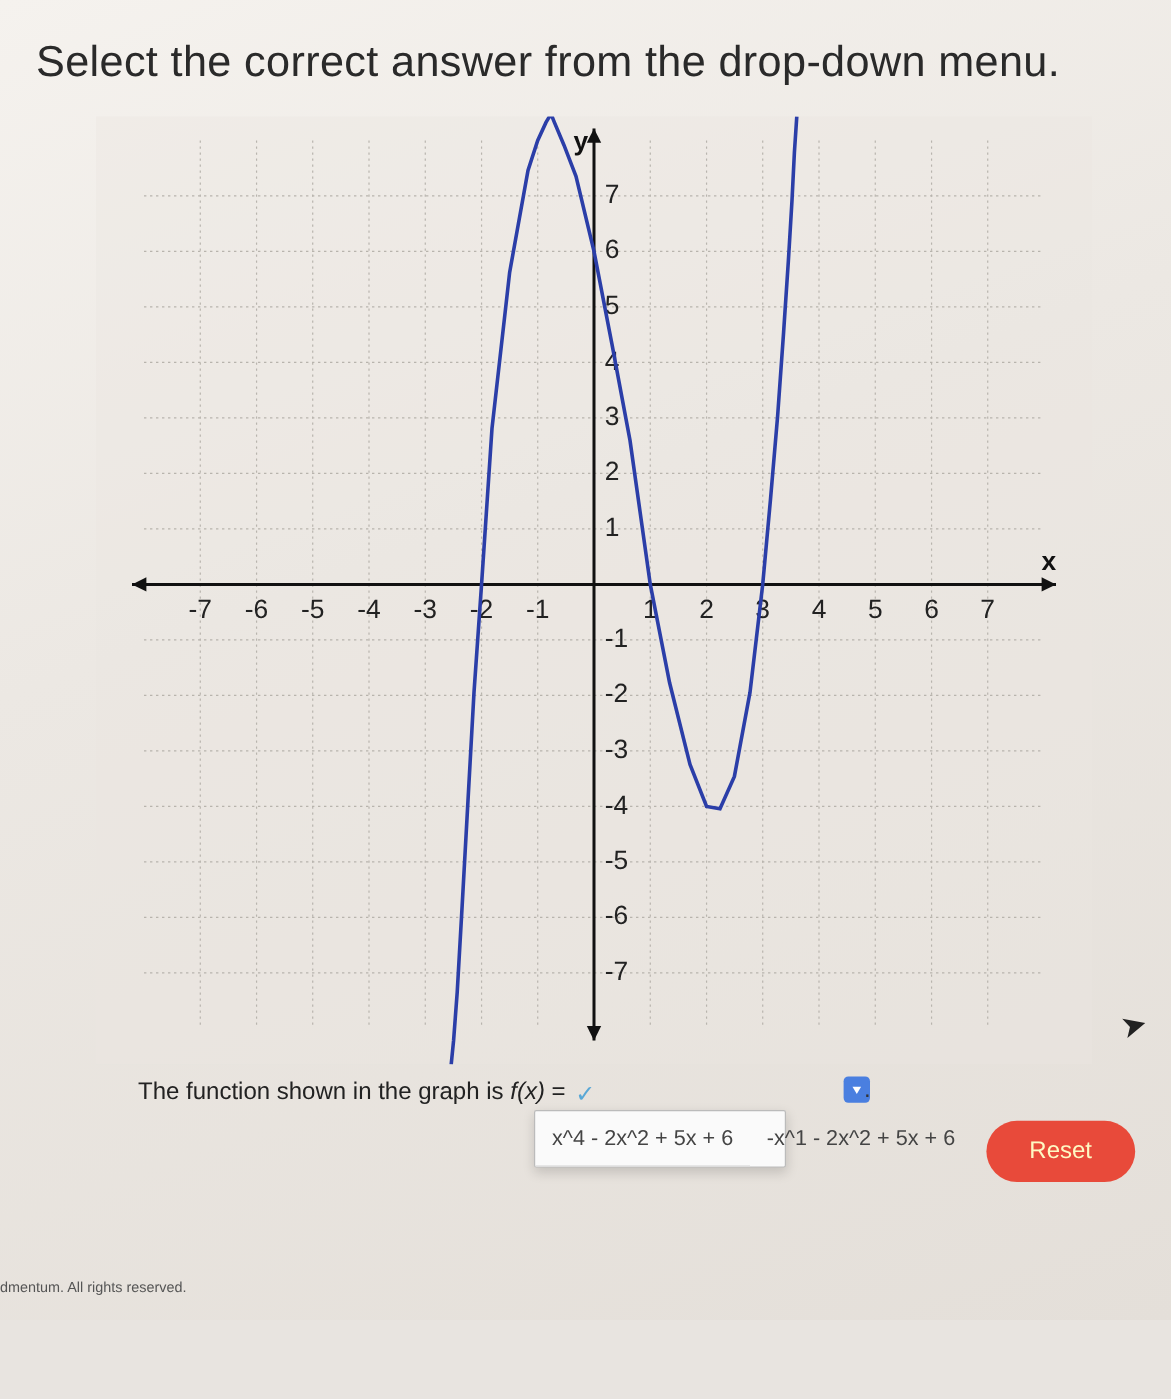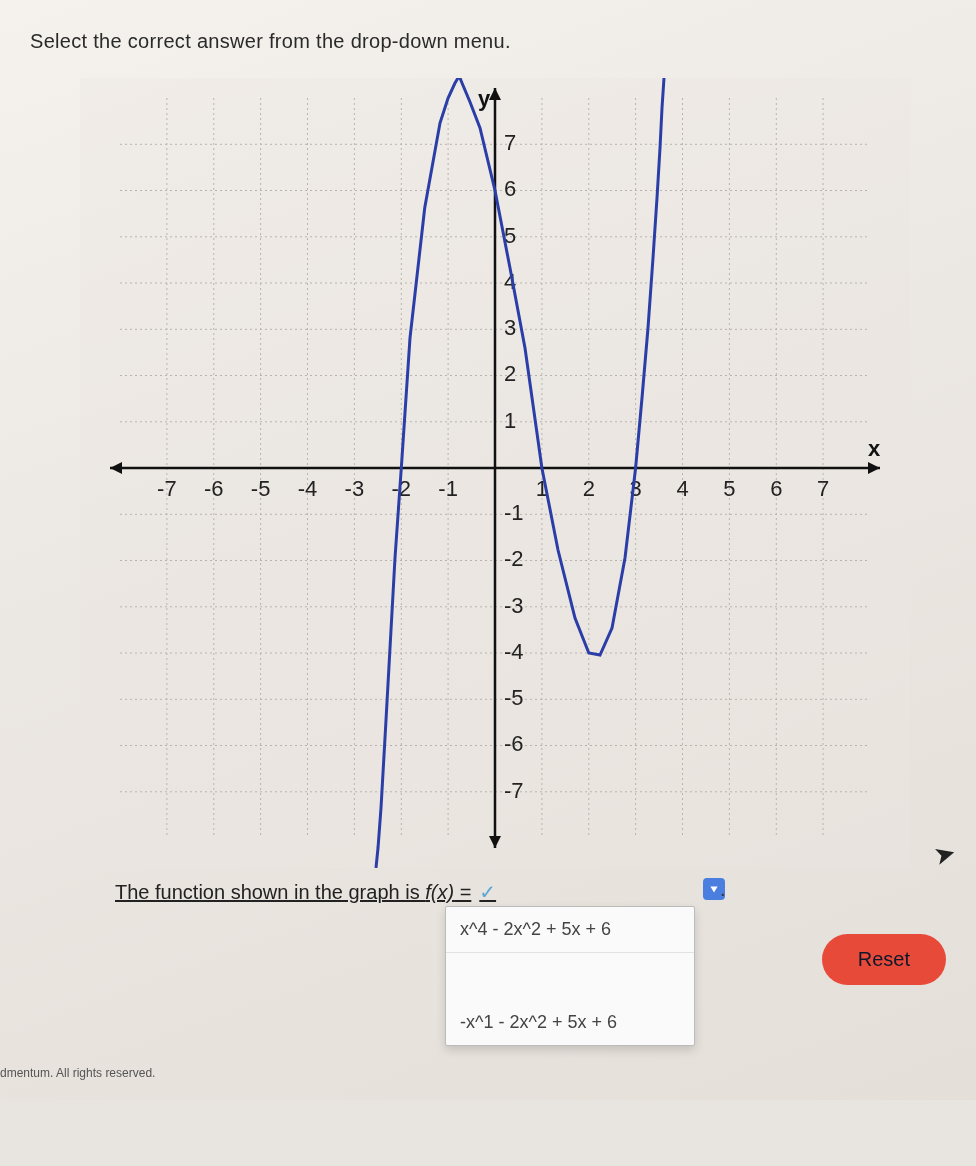--- a/index.html
+++ b/index.html
@@ -13,21 +13,21 @@
     overflow: hidden;
     position: relative;
   }
   .page {
     padding: 30px 20px 20px 20px;
     background: linear-gradient(160deg, #f5f2ee 0%, #ece8e3 40%, #e4dfd9 100%);
     min-height: 1100px;
     position: relative;
   }
   .prompt {
-    font-size: 20px;
+    font-size: 36px;
     font-weight: 500;
     color: #2a2a2a;
     margin: 0 0 25px 10px;
     letter-spacing: 0.3px;
   }
   .chart-wrap {
     margin-left: 60px;
     width: 830px;
     height: 790px;
     position: relative;
@@ -37,52 +37,49 @@
     width: 100%;
     height: 100%;
     display: block;
   }
   .answer-row {
     margin-left: 95px;
     margin-top: 8px;
     font-size: 20px;
     color: #222;
     display: flex;
-    align-items: flex-end;
+    align-items: flex-start;
     position: relative;
-    text-decoration: underline;
   }
   .answer-text { padding-top: 4px; }
   .fx { font-style: italic; }
   .check {
     color: #5aa8d6;
     margin-left: 8px;
     font-size: 20px;
     padding-top: 4px;
   }
   .tail-dot {
     position: absolute;
     left: 605px;
     top: 2px;
     font-size: 20px;
     color: #333;
   }
   .dropdown-panel {
     position: absolute;
     left: 330px;
     top: 30px;
-    width: 250px;
+    width: 210px;
     background: #fafafa;
     border: 1px solid #bbb;
     border-radius: 2px;
     box-shadow: 0 4px 10px rgba(0,0,0,0.15);
     display: flex;
-    flex-direction: column;
     z-index: 10;
-    gap: 47px;
   }
   .dropdown-panel .opt {
     padding: 12px 14px;
     font-size: 18px;
     color: #444;
     border-bottom: 1px solid #e2e2e2;
     cursor: pointer;
     white-space: nowrap;
   }
   .dropdown-panel .opt:last-child { border-bottom: none; }
@@ -105,21 +102,21 @@
     bottom: 115px;
     display: flex;
     gap: 40px;
   }
   .btn {
     border: none;
     border-radius: 26px;
     padding: 14px 36px;
     font-size: 20px;
     font-weight: 500;
-    color: #0f172a;
+    color: #fef9c3;
     cursor: pointer;
     text-align: center;
   }
   .btn-reset { background: #e84a3a; }
   .btn-next  { background: #2f7de0; }
   .footer {
     position: absolute;
     left: 0;
     bottom: 20px;
     font-size: 12px;

